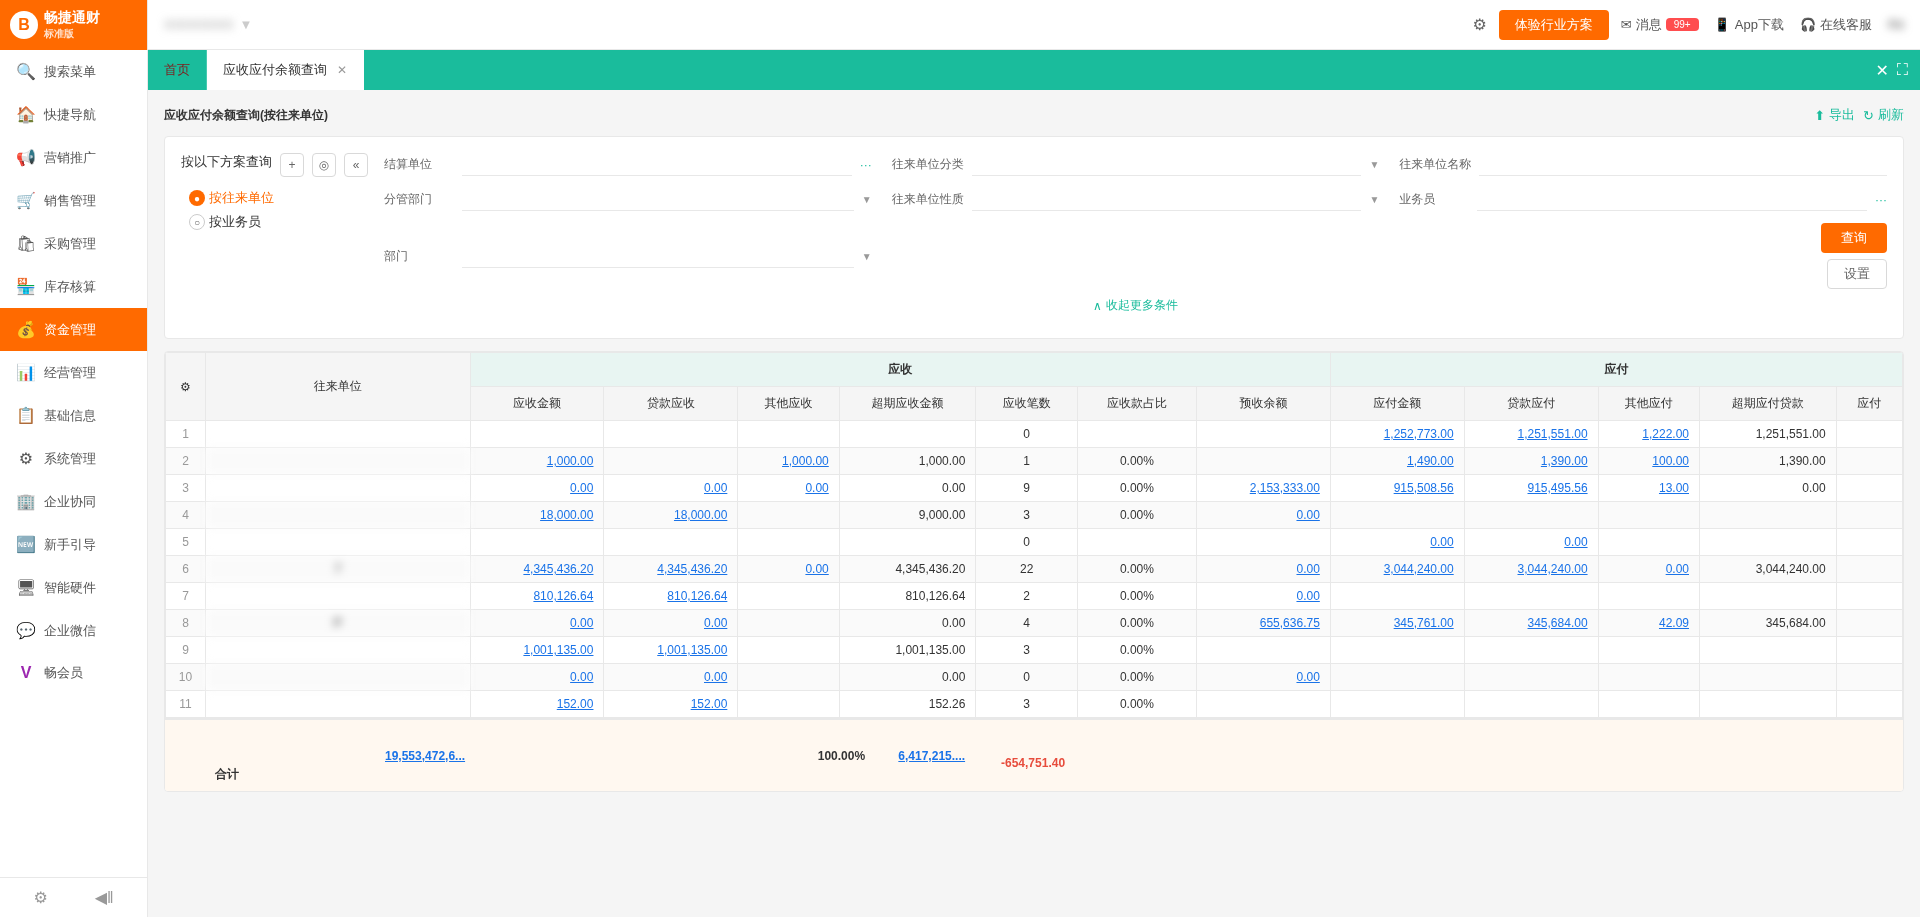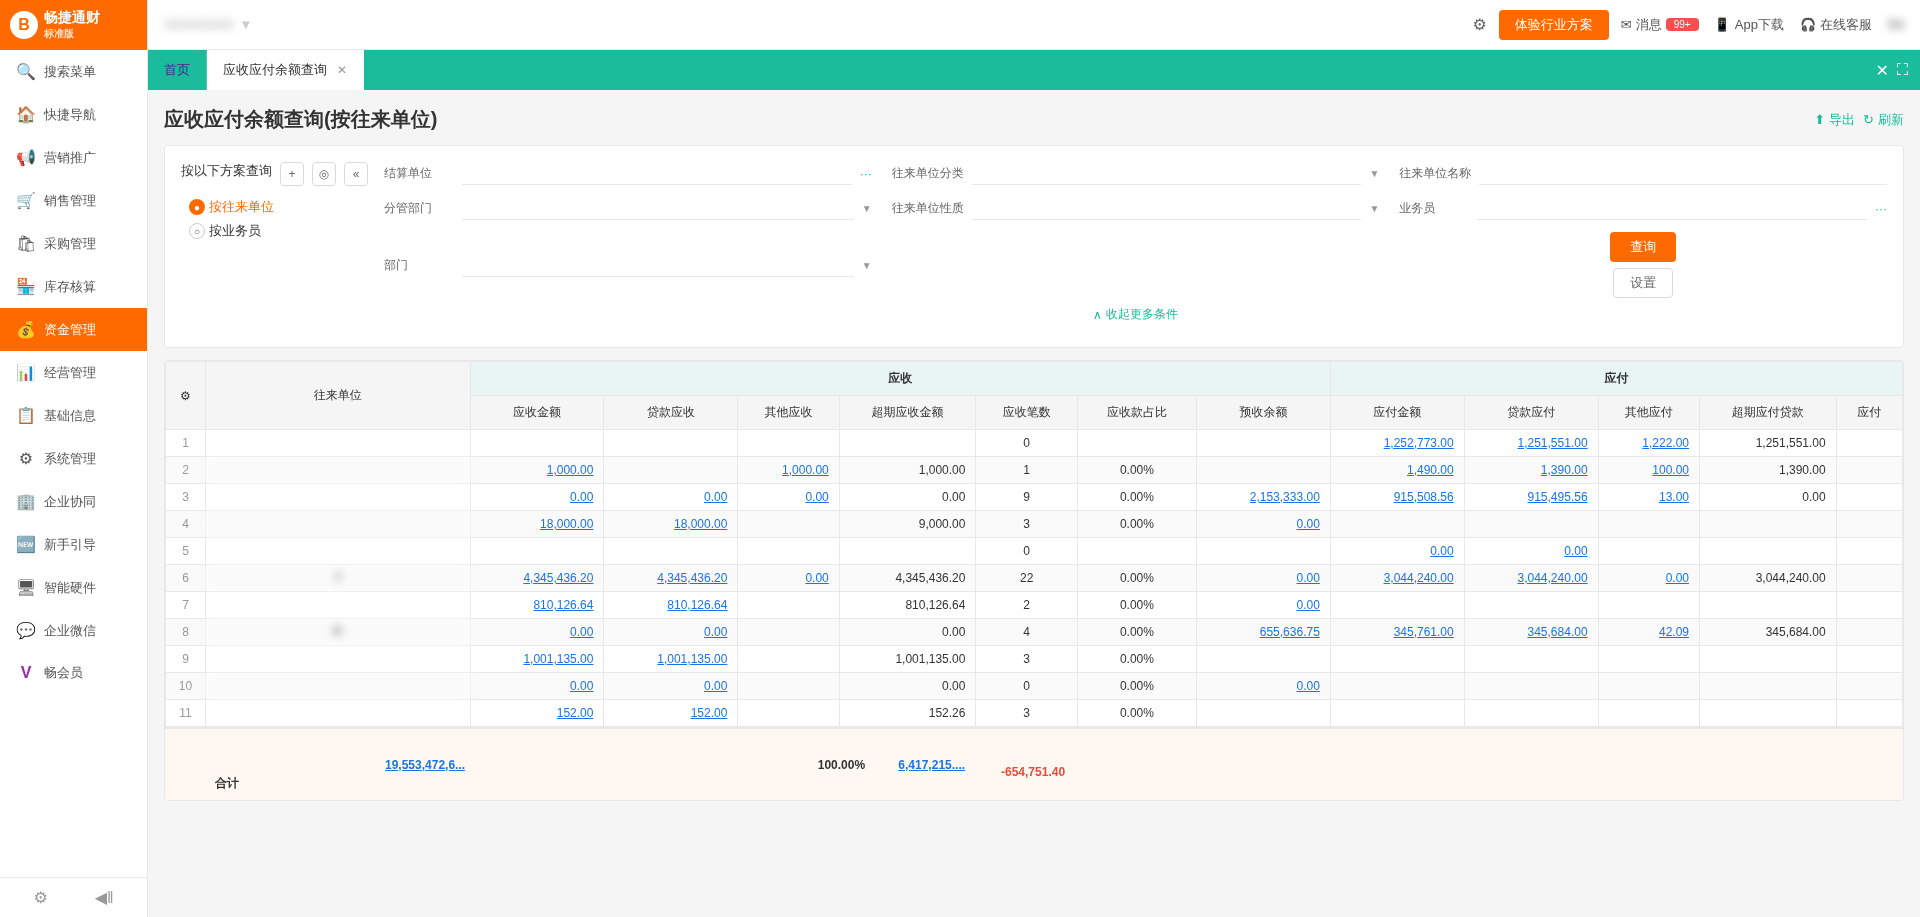--- a/index.html
+++ b/index.html
@@ -57,39 +57,39 @@
 
     
     .tab-bar {
       position: fixed; left: 148px; top: 50px; right: 0; height: 40px;
       background: #1abc9c; display: flex; align-items: stretch; z-index: 99;
     }
     .tab-item {
       display: flex; align-items: center; padding: 0 16px; cursor: pointer;
       font-size: 13px; gap: 6px; border-right: 1px solid rgba(255,255,255,0.2);
     }
-    .tab-item.home { color: #4c1d95; }
+    .tab-item.home { color: #7f1d1d; }
     .tab-item.active { background: white; color: #333; }
     .tab-close { color: #999; font-size: 12px; margin-left: 4px; }
     .tab-bar-right { margin-left: auto; display: flex; align-items: center; padding: 0 12px; gap: 8px; }
     .tab-bar-right span { color: white; font-size: 16px; cursor: pointer; }
 
     
     .main-content {
       position: fixed; left: 148px; top: 90px; right: 0; bottom: 0;
       overflow-y: auto; background: #f5f5f5;
     }
     .page-container { padding: 16px; }
 
     
     .page-title-bar {
       display: flex; align-items: center; justify-content: space-between;
       margin-bottom: 12px;
     }
-    .page-title { font-size: 20px; font-weight: bold; color: #333; }
+    .page-title { font-size: 12px; font-weight: bold; color: #333; }
     .page-title-actions { display: flex; gap: 8px; }
     .title-btn {
       display: flex; align-items: center; gap: 4px;
       color: #1abc9c; font-size: 13px; cursor: pointer; border: none; background: none;
     }
 
     
     .filter-panel {
       background: white; border-radius: 4px; padding: 16px;
       margin-bottom: 12px; border: 1px solid #e8e8e8;
@@ -125,21 +125,21 @@
     .filter-input {
       flex: 1; border: none; border-bottom: 1px solid #e8e8e8;
       padding: 4px 6px; font-size: 12px; outline: none; background: transparent;
     }
     .filter-ellipsis { color: #1abc9c; cursor: pointer; }
     .filter-chevron { color: #999; font-size: 10px; }
     .filter-collapse {
       display: flex; align-items: center; justify-content: center;
       gap: 4px; color: #1abc9c; font-size: 12px; cursor: pointer; padding: 8px 0;
     }
-    .action-buttons { display: flex; flex-direction: column; gap: 6px; align-items: center; }
+    .action-buttons { display: flex; flex-direction: column; gap: 6px; align-items: flex-end; }
     .btn-query {
       background: #ff6a00; color: white; border: none; border-radius: 4px;
       padding: 6px 20px; cursor: pointer; font-size: 13px; white-space: nowrap;
     }
     .btn-setting {
       background: white; color: #666; border: 1px solid #d9d9d9; border-radius: 4px;
       padding: 5px 16px; cursor: pointer; font-size: 13px;
     }
 
     

